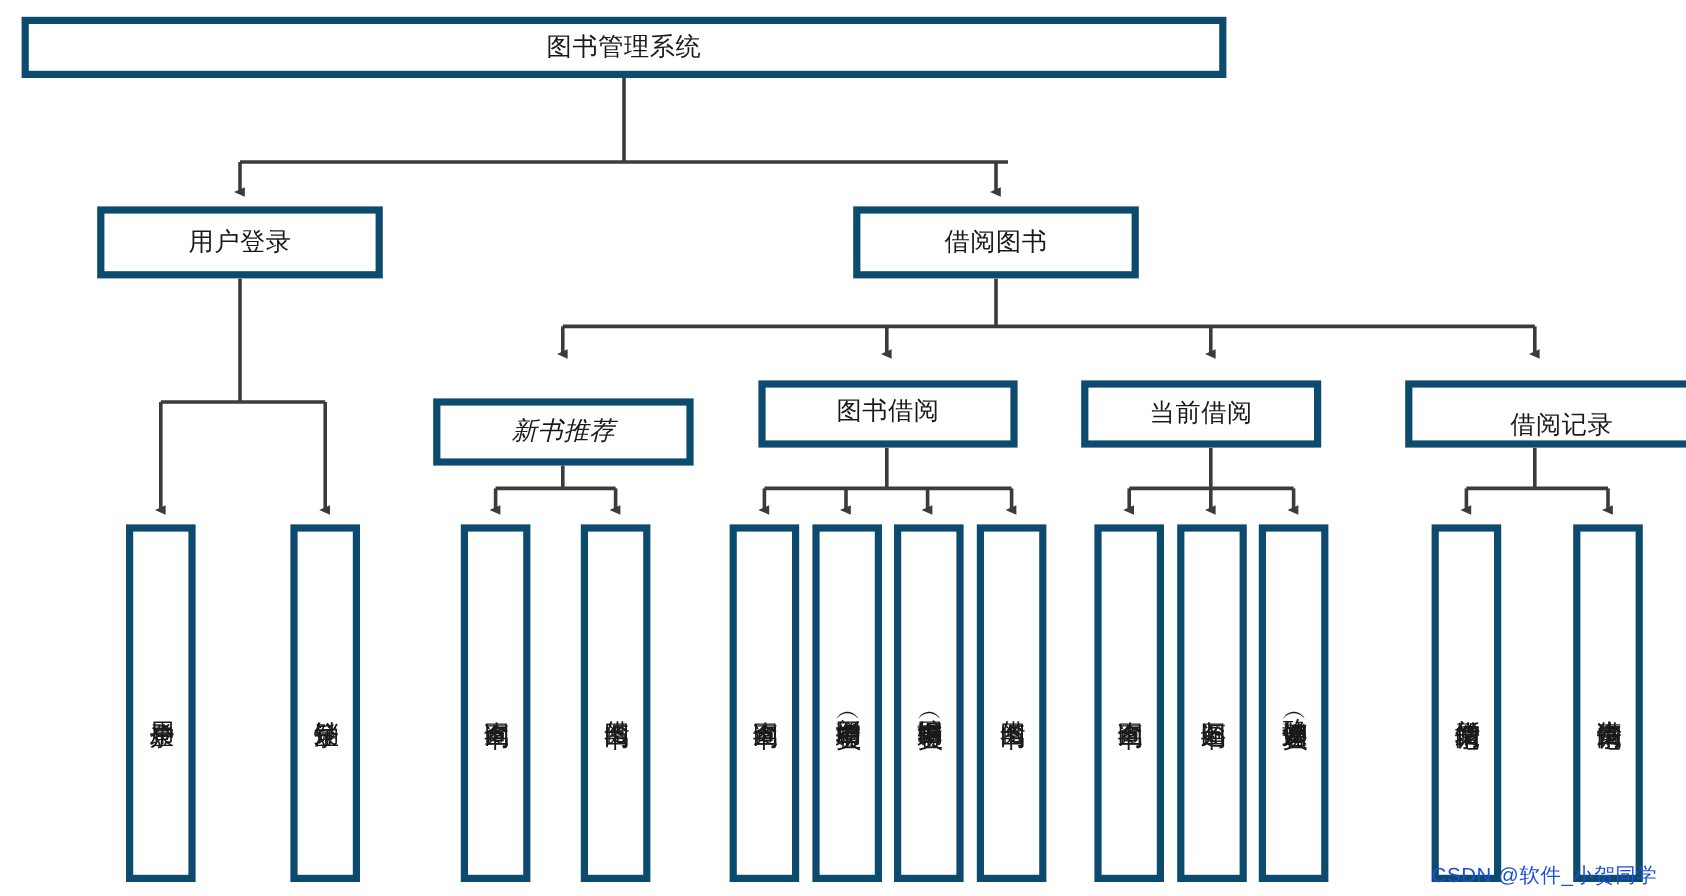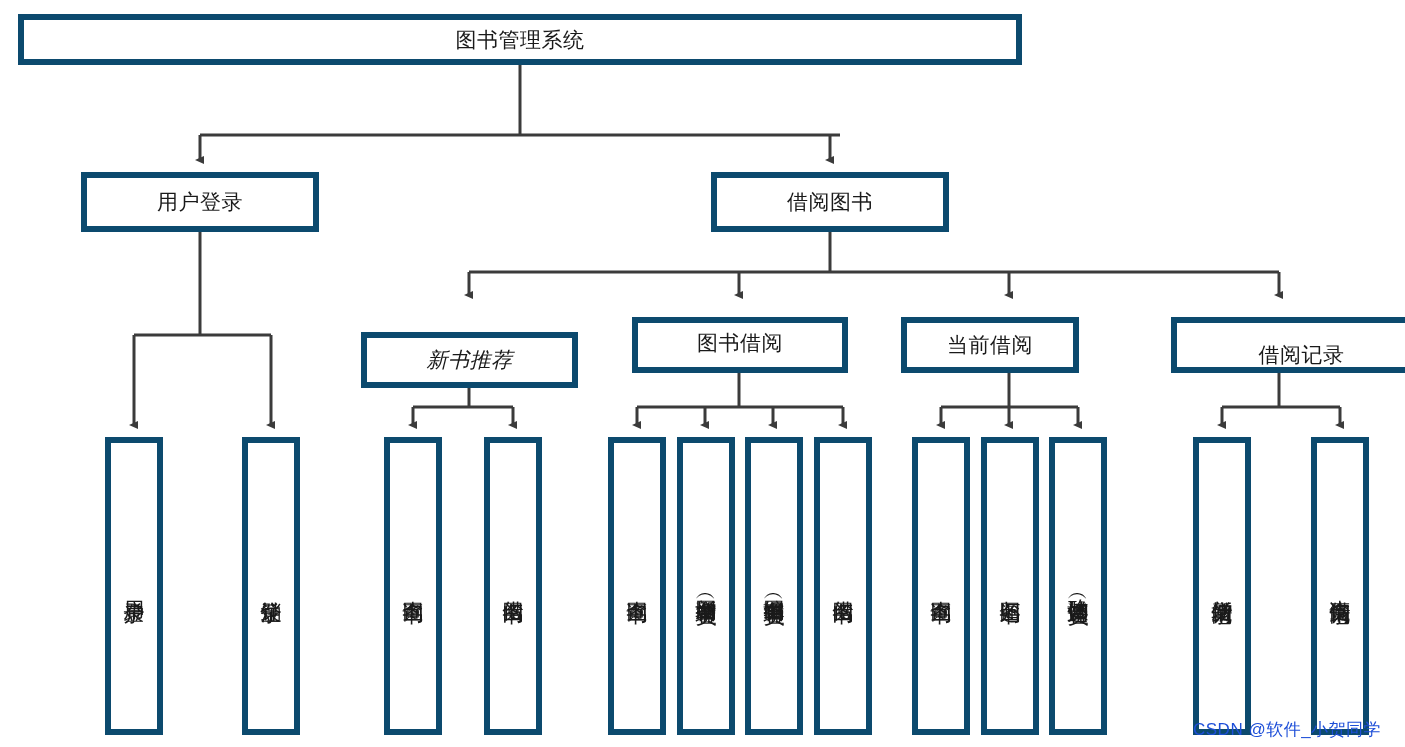--- a/index.html
+++ b/index.html
@@ -131,21 +131,21 @@
   <div class="node horiz" style="left:711px; top:172px; width:238px; height:60px;">
     <span>借阅图书</span>
   </div>
 
   <div class="node horiz" style="left:361px; top:332px; width:217px; height:56px;font-style:italic;">
     <span>新书推荐</span>
   </div>
   <div class="node horiz" style="left:632px; top:317px; width:216px; height:56px;font-family:Liberation Mono, monospace;">
     <span>图书借阅</span>
   </div>
-  <div class="node horiz" style="left:901px; top:317px; width:178px; height:56px;">
+  <div class="node horiz" style="left:901px; top:317px; width:200px; height:56px;">
     <span>当前借阅</span>
   </div>
   <div class="node horiz" style="left:1171px; top:317px; width:261px; height:56px;align-items:flex-end;">
     <span>借阅记录</span>
   </div>
 
   <div class="node vert" style="left:105px; top:437px; width:58px; height:298px;">
     <span class="vlabel">用户登录</span>
   </div>
   <div class="node vert" style="left:242px; top:437px; width:58px; height:298px;">

